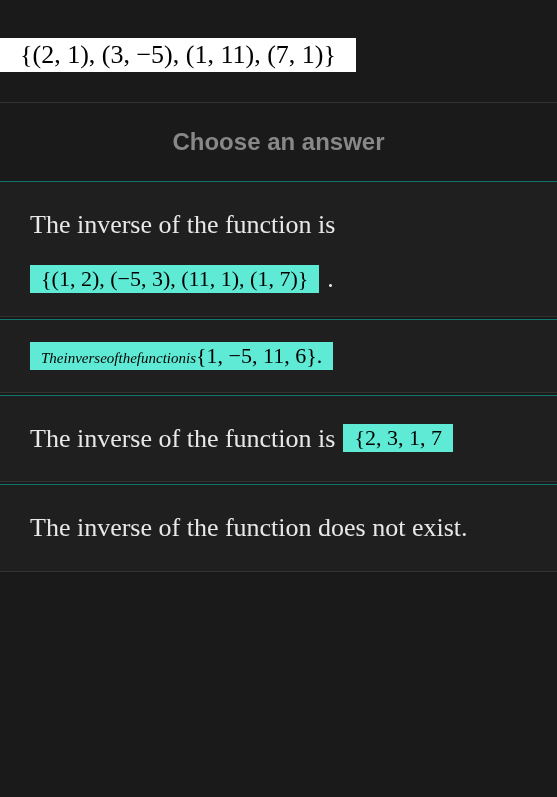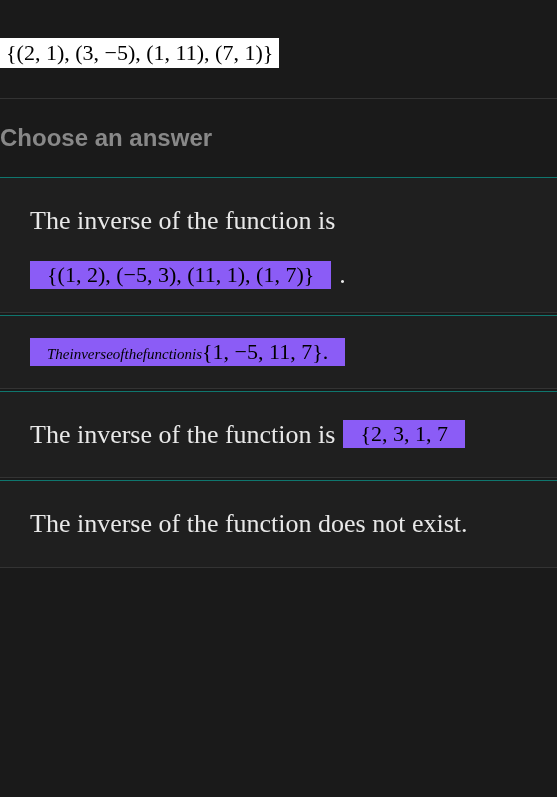--- a/index.html
+++ b/index.html
@@ -24,51 +24,52 @@
       line-height: 1.6;
       color: #e8e8e8;
       margin-bottom: 20px;
       padding-left: 0;
     }
     .math-expr {
       display: inline-block;
       background-color: #ffffff;
       color: #000000;
       font-family: 'Times New Roman', serif;
-      font-size: 22px;
-      padding: 2px 6px;
+      font-size: 26px;
+      padding: 2px 20px;
       margin-top: 8px;
     }
     .choose-header {
       padding: 25px 0;
       font-family: -apple-system, BlinkMacSystemFont, 'Segoe UI', sans-serif;
       font-size: 24px;
       font-weight: 600;
       color: #888;
+      text-align: center;
     }
     .answer-option {
       padding: 22px 0 22px 30px;
       border-top: 1px solid #0f766e;
       border-bottom: 1px solid #333;
       background-color: #1f1f1f;
       margin-bottom: 2px;
       cursor: pointer;
     }
     .answer-text {
       font-size: 26px;
       line-height: 1.6;
       color: #e8e8e8;
     }
     .math-inline {
       display: inline-block;
-      background-color: #8b5cf6;
+      background-color: #5eead4;
       color: #000000;
       font-family: 'Times New Roman', serif;
       font-size: 22px;
-      padding: 1px 17px;
+      padding: 1px 11px;
       vertical-align: middle;
     }
     .math-italic {
       font-style: italic;
       font-size: 15px;
     }
     .answer-with-math {
       display: flex;
       flex-direction: column;
       gap: 18px;
@@ -98,21 +99,21 @@
     <div class="answer-text">The inverse of the function is</div>
     <div class="inline-row">
       <span class="math-inline">{(1, 2), (−5, 3), (11, 1), (1, 7)}</span>
       <span class="period-after">.</span>
     </div>
   </div>
 </div>
 
 <div class="answer-option">
   <span class="math-inline">
-    <span class="math-italic">Theinverseofthefunctionis</span><span>{1, −5, 11, 7}.</span>
+    <span class="math-italic">Theinverseofthefunctionis</span><span>{1, −5, 11, 6}.</span>
   </span>
 </div>
 
 <div class="answer-option">
   <div class="inline-row">
     <span class="answer-text">The inverse of the function is</span>
     <span class="math-inline">{2, 3, 1, 7</span>
   </div>
 </div>
 

